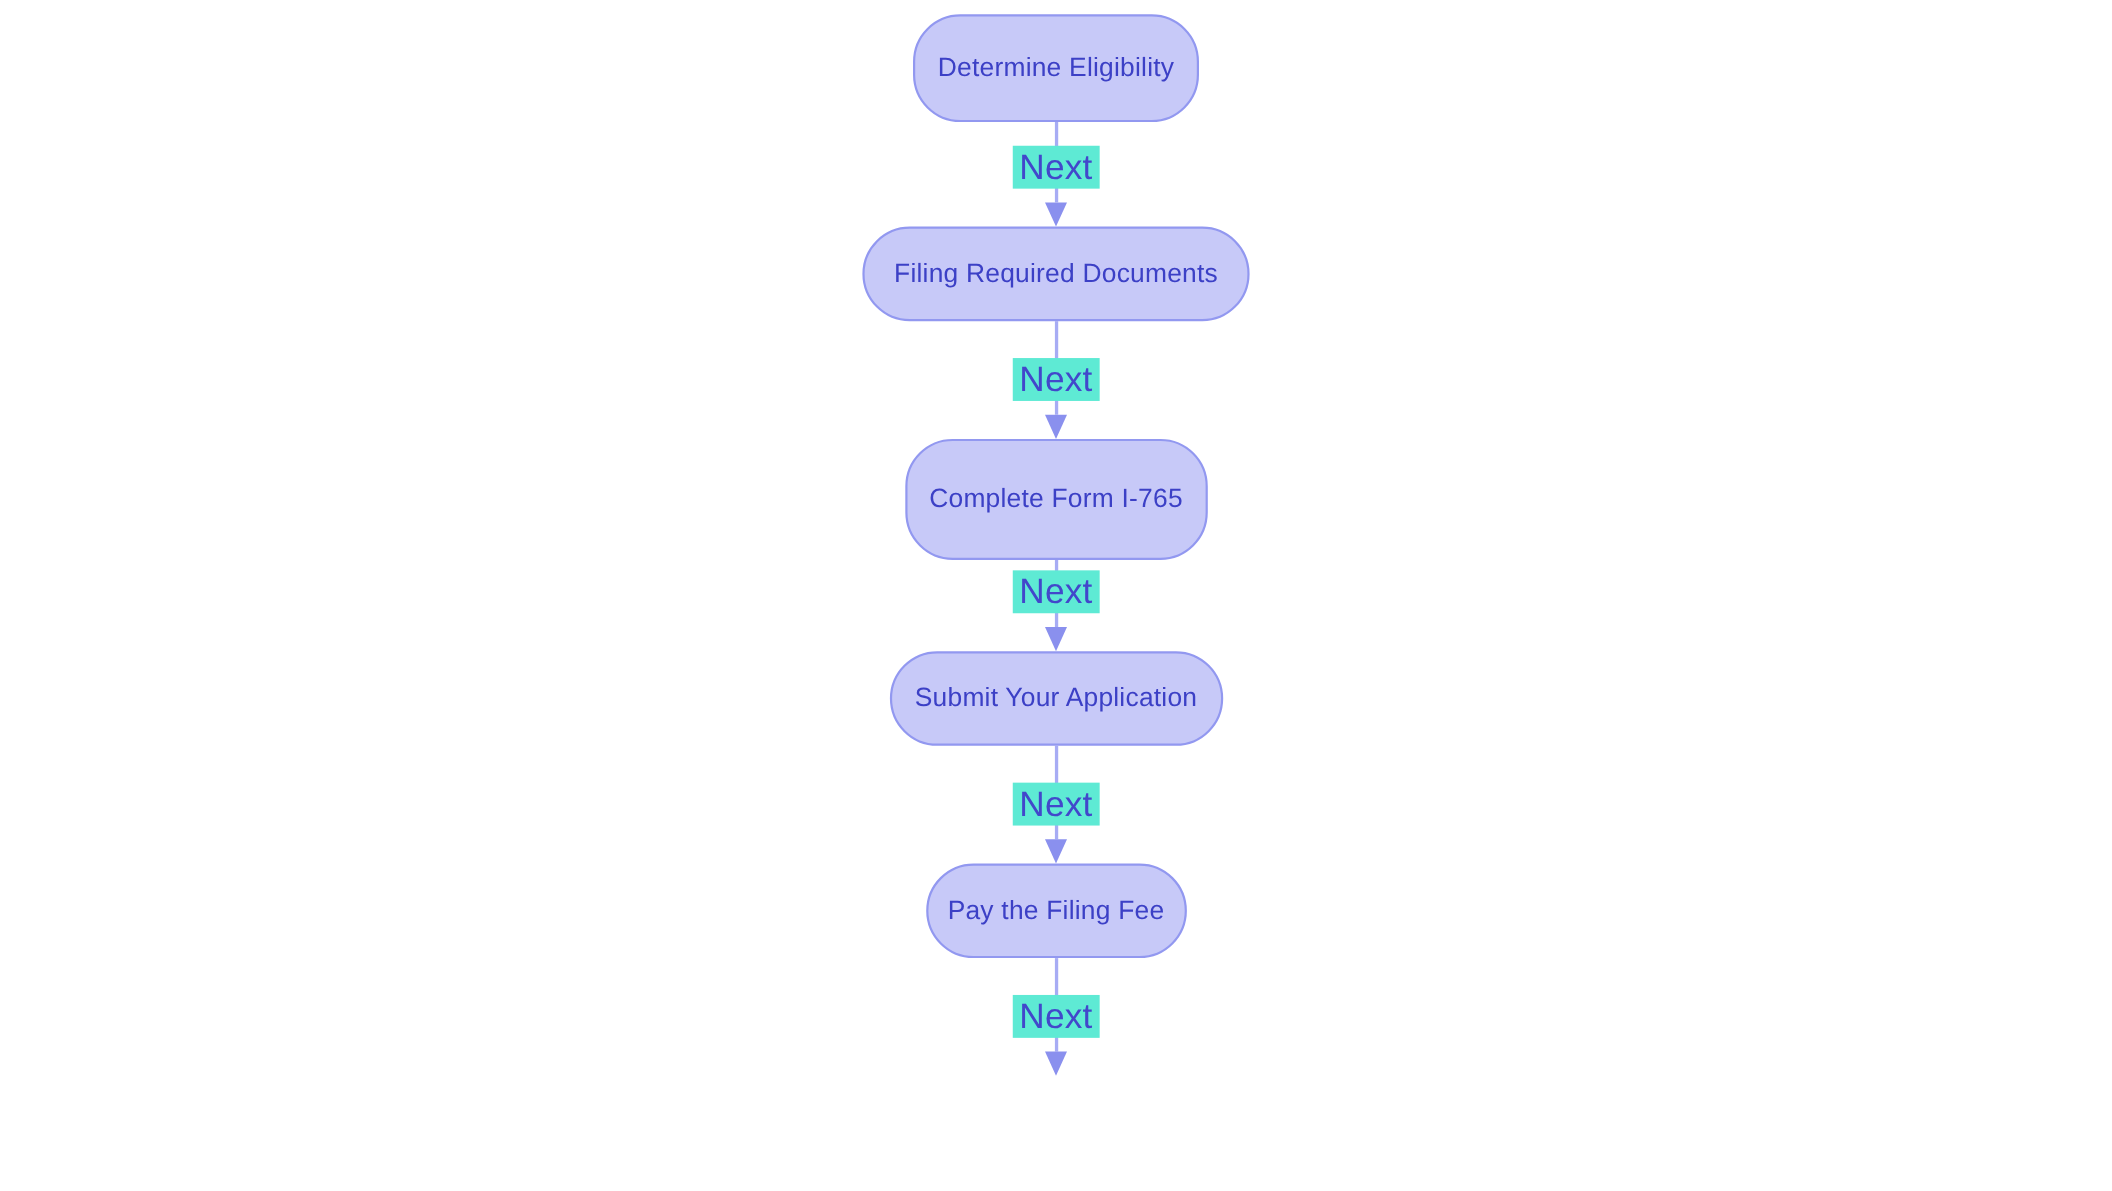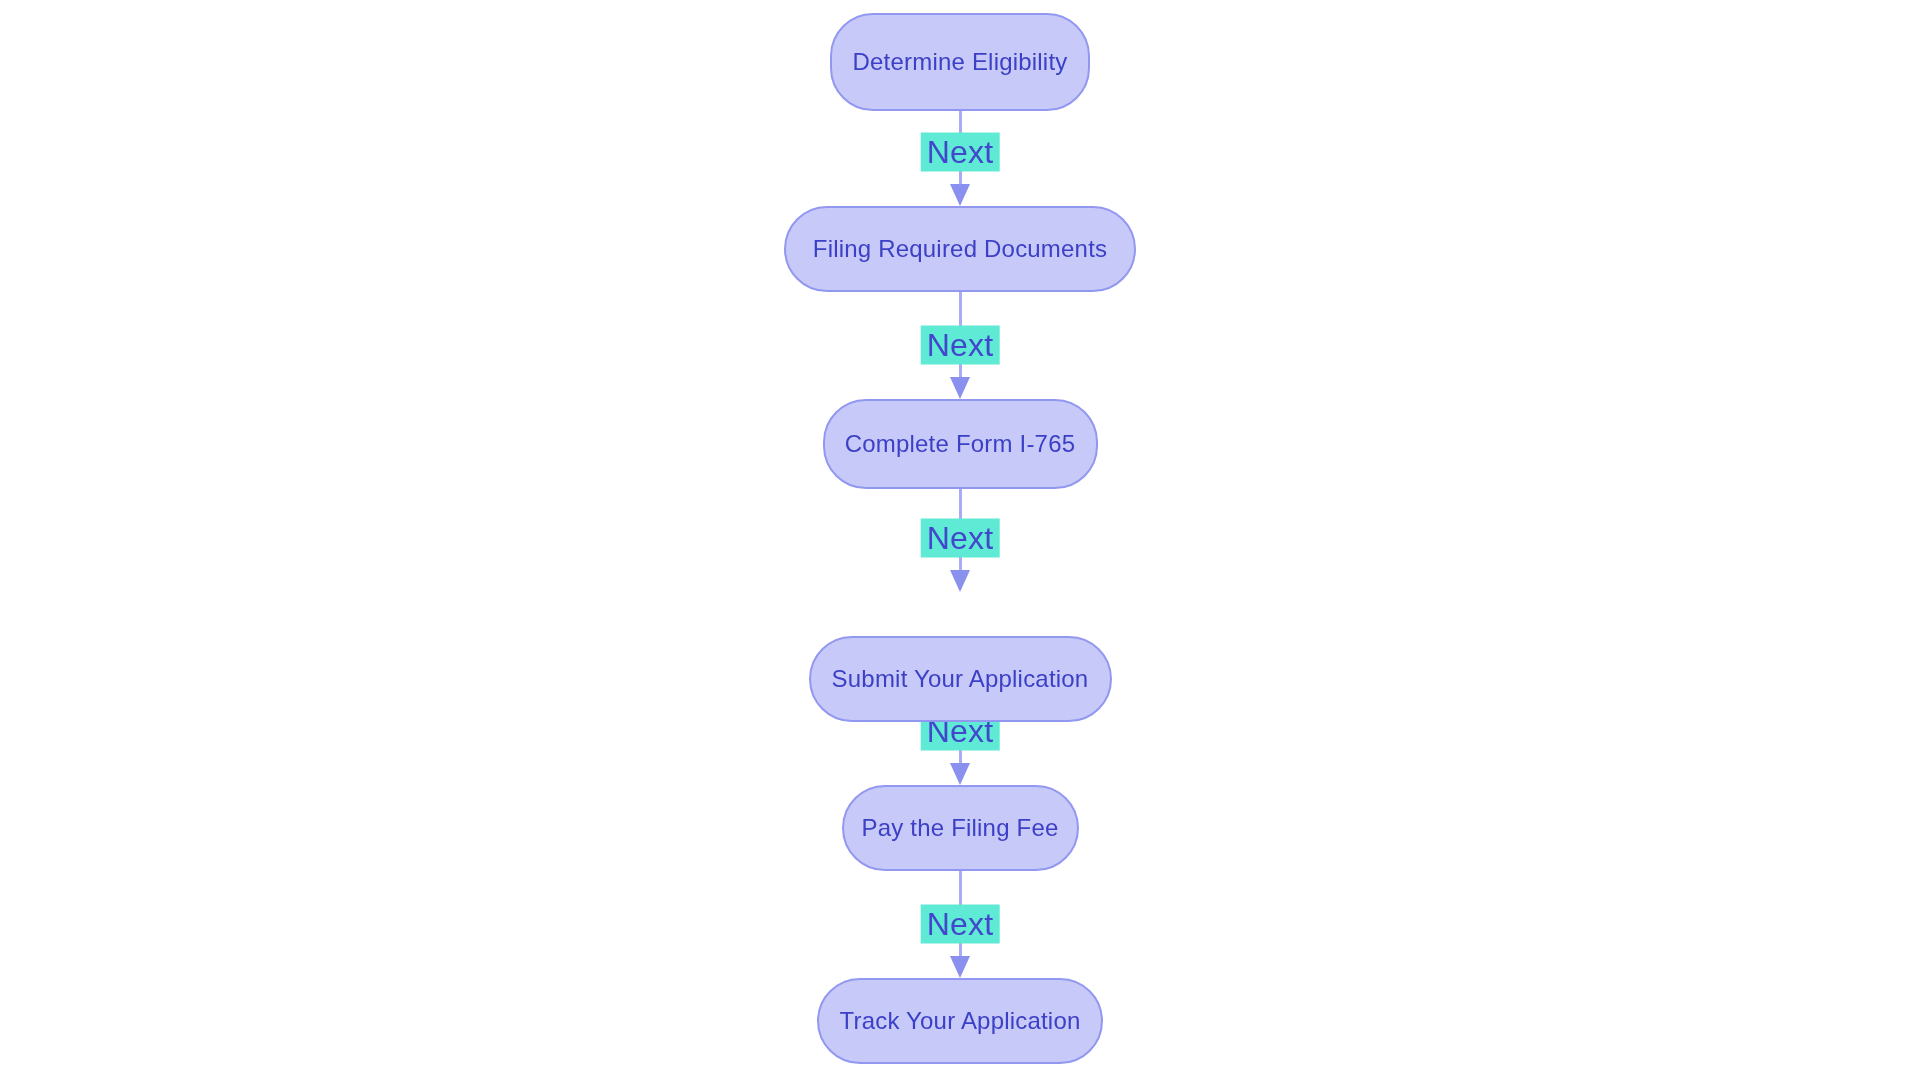--- a/index.html
+++ b/index.html
@@ -77,25 +77,22 @@
     <div class="edge-label" style="left: 960px; top: 731px;">Next</div>
     <div class="connector" style="left: 958.5px; top: 871px; height: 85px;"></div>
     <div class="arrowhead" style="left: 950px; top: 956px;"></div>
     <div class="edge-label" style="left: 960px; top: 924px;">Next</div>
     <div class="node" style="left: 830px; top: 13px; width: 260px; height: 98px;">
       <span>Determine Eligibility</span>
     </div>
     <div class="node" style="left: 784px; top: 206px; width: 352px; height: 86px;">
       <span>Filing Required Documents</span>
     </div>
-    <div class="node" style="left: 822.5px; top: 399px; width: 275px; height: 90px;">
+    <div class="node" style="left: 822.5px; top: 399px; width: 275px; height: 110px;">
       <span>Complete Form I-765</span>
     </div>
-    <div class="node" style="left: 808.5px; top: 592px; width: 303px; height: 86px; margin-top: 44px;">
+    <div class="node" style="left: 808.5px; top: 592px; width: 303px; height: 86px;">
       <span>Submit Your Application</span>
     </div>
     <div class="node" style="left: 841.5px; top: 785px; width: 237px; height: 86px;">
       <span>Pay the Filing Fee</span>
     </div>
-    <div class="node" style="left: 817px; top: 978px; width: 286px; height: 86px;">
-      <span>Track Your Application</span>
-    </div>
   </div>
 
 </body></html>

